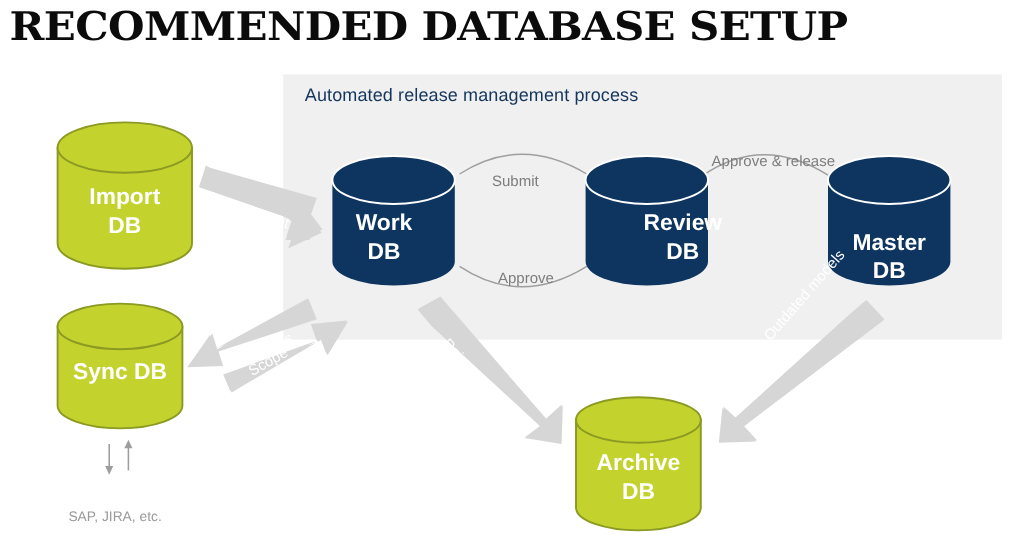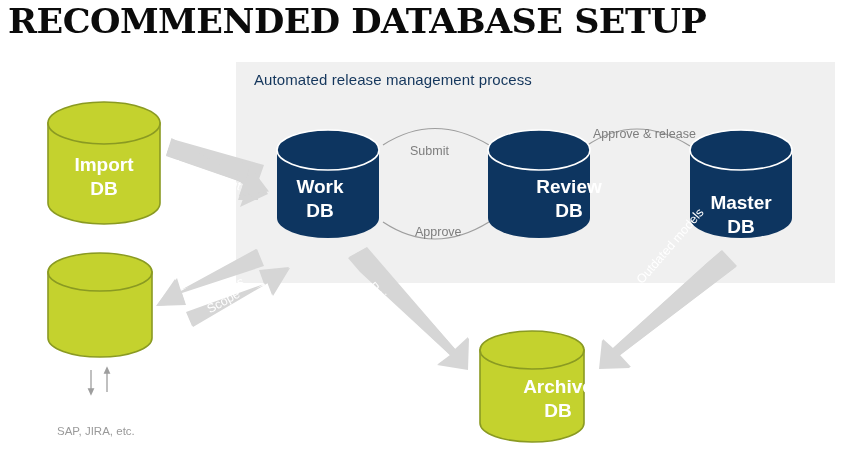--- a/index.html
+++ b/index.html
@@ -167,27 +167,28 @@
     </g>
 
     <g>
       <line x1="91" y1="370" x2="91" y2="392" stroke="#9e9e9e" stroke-width="1.3" marker-end="url(#thinhead)"></line>
       <line x1="107" y1="392" x2="107" y2="370" stroke="#9e9e9e" stroke-width="1.3" marker-end="url(#thinhead)"></line>
     </g>
   </svg>
 
   <div class="cyl-label" style="left:48px; top:153px; width:112px;">Import
 DB</div>
+  <div class="cyl-label" style="left:48px; top:299px; width:104px;">Sync DB</div>
   <div class="cyl-label" style="left:277px; top:175px; width:86px;">Work
 DB</div>
   <div class="cyl-label" style="left:488px; top:175px; width:82px;margin-left:40px;">Review
 DB</div>
   <div class="cyl-label" style="left:690px; top:175px; width:102px;margin-top:16px;">Master
 DB</div>
-  <div class="cyl-label" style="left:480px; top:375px; width:104px;padding-left:26px;">Archive
+  <div class="cyl-label" style="left:480px; top:375px; width:104px;">Archive
 DB</div>
 
   <div class="arc-label" style="left:410px; top:128px;margin-top:16px;">Submit</div>
   <div class="arc-label" style="left:415px; top:225px;">Approve</div>
   <div class="arc-label" style="left:593px; top:127px;">Approve &amp; release</div>
 
   <div class="block-arrow-label" style="left:175px; top:157px; transform:rotate(19deg);">New content</div>
   <div class="block-arrow-label" style="left:188px; top:293px; transform:rotate(-19deg);">Processes</div>
   <div class="block-arrow-label" style="left:208px; top:303px; transform:rotate(-29deg);">Scope</div>
   <div class="block-arrow-label" style="left:371px; top:277px; transform:rotate(49deg);">Rejected designs</div>

